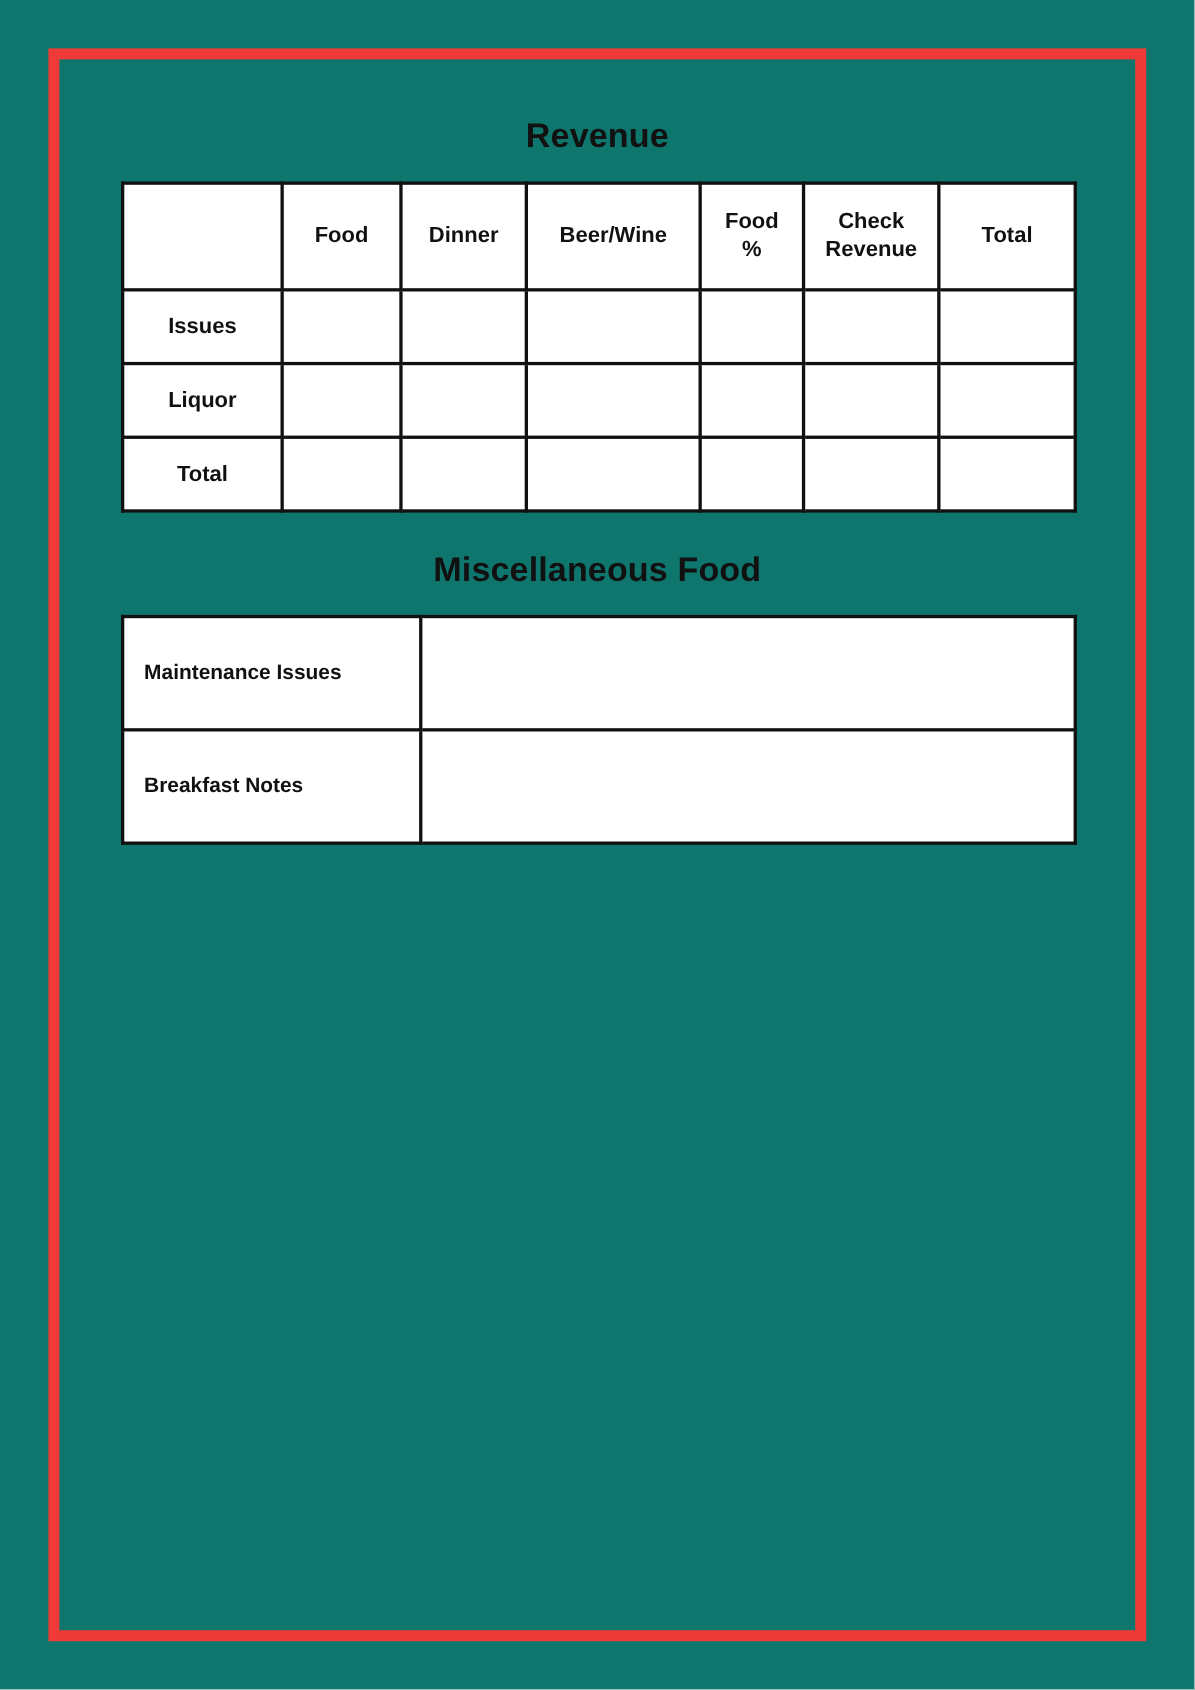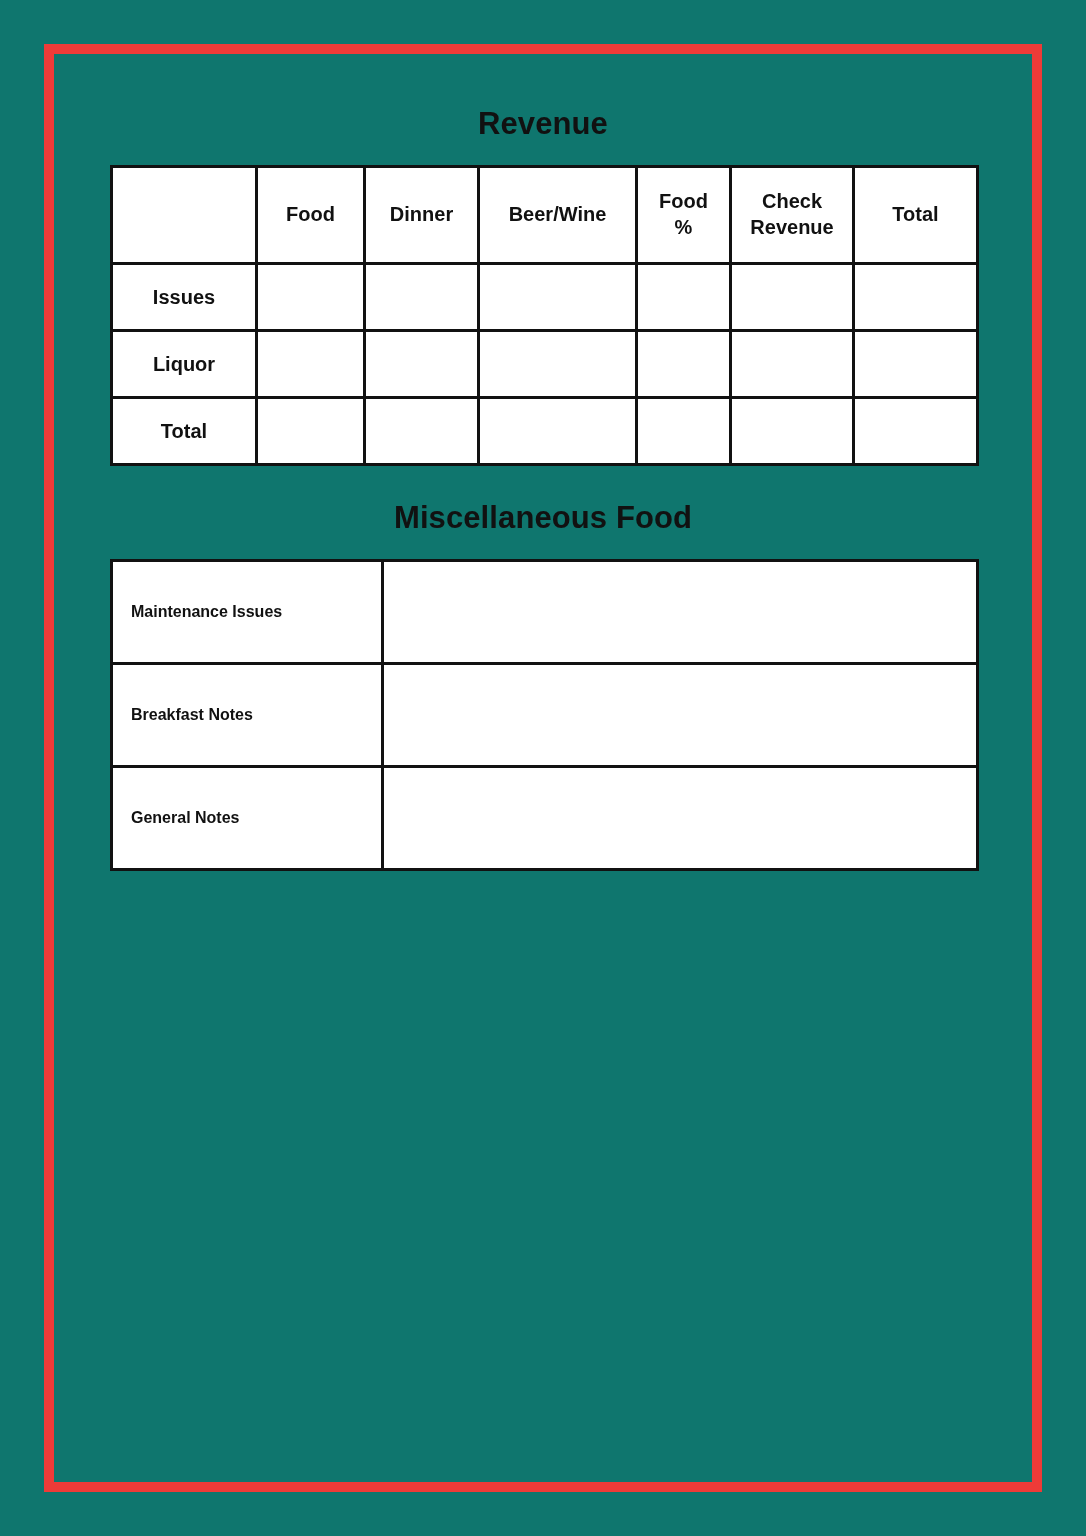--- a/index.html
+++ b/index.html
@@ -118,21 +118,21 @@
 
   .hdr-line { display: block; }
 
   
   table.notes td {
     height: 100px;
     vertical-align: middle;
   }
   table.notes td.notes-label {
     width: 271px;
-    font-size: 16px;
+    font-size: 19px;
     font-weight: bold;
     text-align: left;
     padding-left: 18px;
     color: #111111;
   }
   table.notes td.notes-field {
     width: 595px;
   }
 </style>
 </head>
@@ -224,22 +224,18 @@
         </colgroup>
         <tbody>
           <tr>
             <td class="notes-label">Maintenance Issues</td>
             <td class="notes-field"></td>
           </tr>
           <tr>
             <td class="notes-label">Breakfast Notes</td>
             <td class="notes-field"></td>
           </tr>
-          <tr>
-            <td class="notes-label">General Notes</td>
-            <td class="notes-field"></td>
-          </tr>
         </tbody>
       </table>
     </div>
 
   </div>
 </div>
 
 </body></html>

